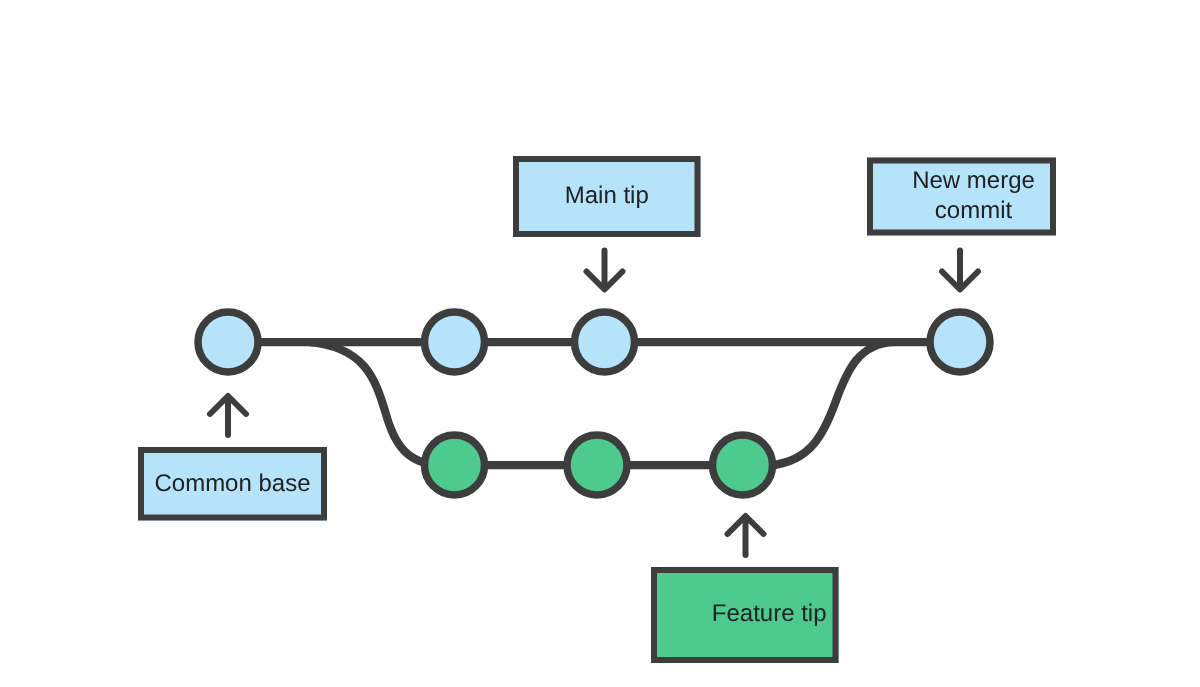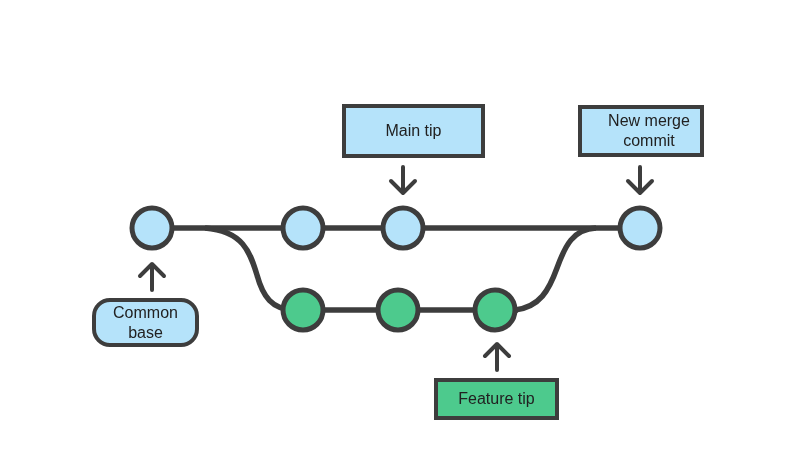--- a/index.html
+++ b/index.html
@@ -46,24 +46,24 @@
     align-items: center;
     justify-content: center;
     text-align: center;
     font-size: 16px;
     line-height: 20px;
     color: var(--text, #212121);
     padding: 0 4px;
   }
   .label-blue { background: var(--main-branch-fill, #b5e3fa); }
   .label-green { background: var(--feature-branch-fill, #4dca8d); }
-  #box-main-tip    { left: 342px; top: 104px; width: 143px; height: 54px; }
+  #box-main-tip    { left: 342px; top: 104px; width: 125px; height: 54px; }
   #box-new-merge   { left: 578px; top: 105px; width: 126px; height: 52px; padding-left: 20px; }
-  #box-common-base { left: 92px;  top: 298px; width: 107px; height: 49px; border-radius: 18px; }
-  #box-feature-tip { left: 434px; top: 378px; width: 125px; height: 42px; }
+  #box-common-base { left: 92px;  top: 298px; width: 126px; height: 49px; }
+  #box-feature-tip { left: 434px; top: 378px; width: 125px; height: 64px; justify-content: flex-end; }
 </style>
 </head>
 <body>
 
 <div class="stage">
 
   <svg class="graph" width="800" height="458" viewBox="0 0 800 458">
 
     <line class="edge" x1="152" y1="228" x2="640" y2="228"></line>
     <path class="edge" d="M 205 228 C 243 231 250 252 257 275 C 263 297 272 309 293 310"></path>

